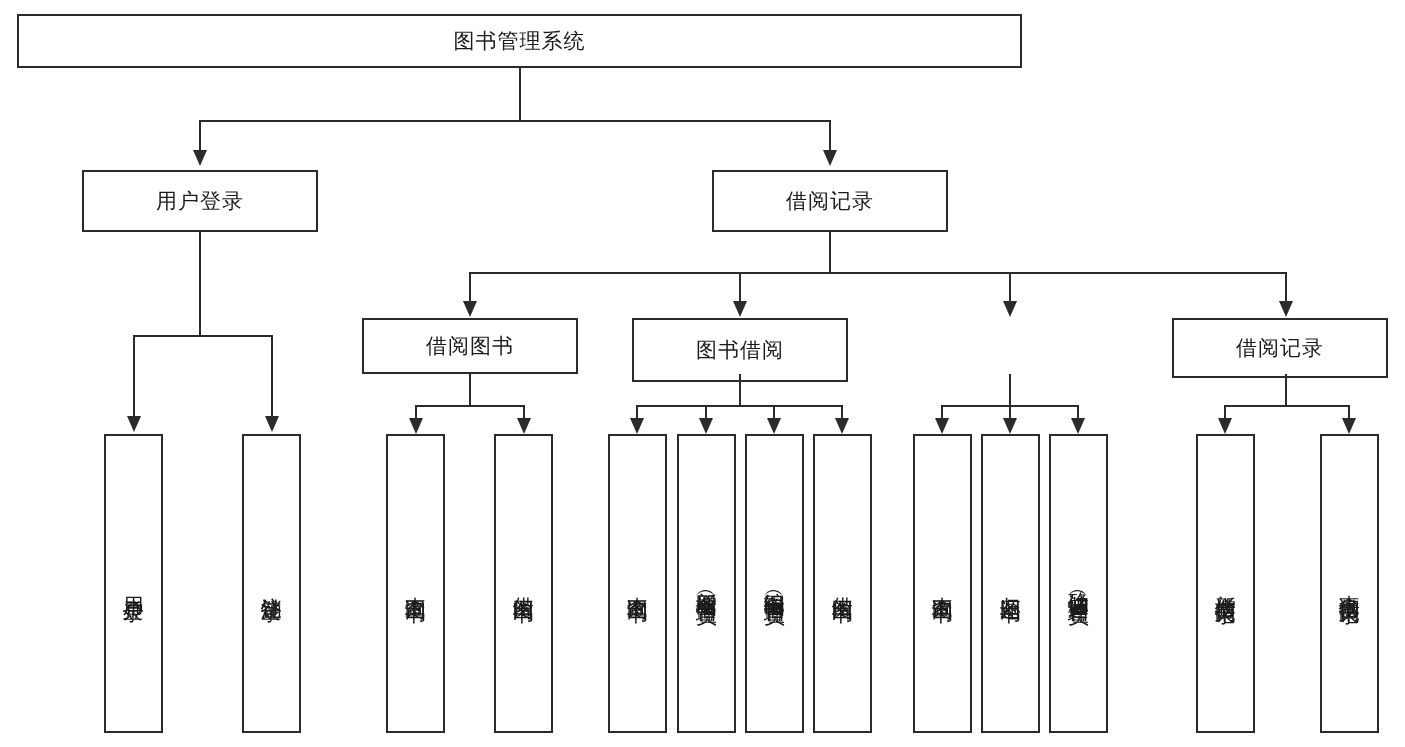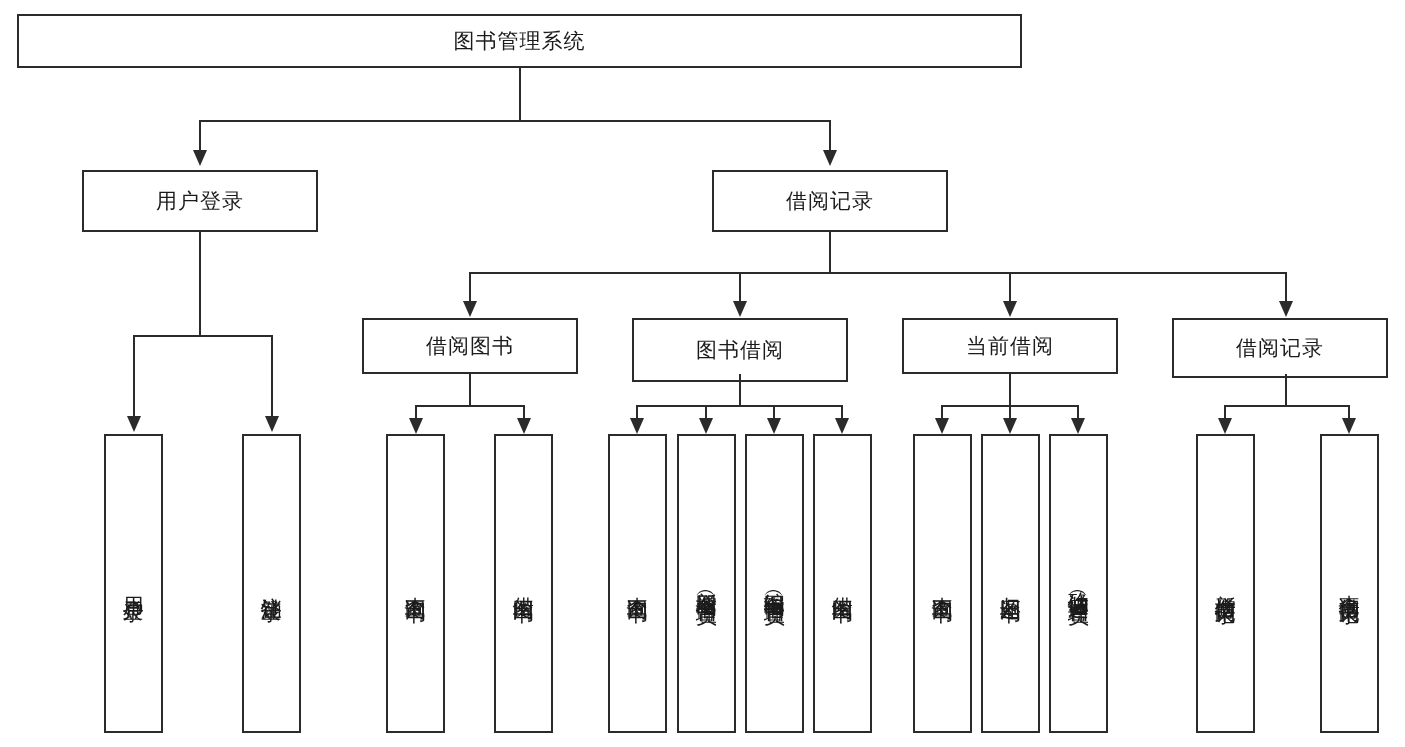--- a/index.html
+++ b/index.html
@@ -56,23 +56,20 @@
   <div class="linev" style="left:1009px;top:272px;height:30px;"></div>
   <div class="arrow" style="left:1003px;top:301px;"></div>
   <div class="linev" style="left:1285px;top:272px;height:30px;"></div>
   <div class="arrow" style="left:1279px;top:301px;"></div>
 
   <div class="node h" style="left:362px;top:318px;width:216px;height:56px;">
     <span>借阅图书</span>
   </div>
   <div class="node h" style="left:632px;top:318px;width:216px;height:64px;">
     <span>图书借阅</span>
-  </div>
-  <div class="node h" style="left:902px;top:318px;width:216px;height:56px;">
-    <span>当前借阅</span>
   </div>
   <div class="node h" style="left:1172px;top:318px;width:216px;height:60px;">
     <span>借阅记录</span>
   </div>
 
   <div class="linev" style="left:469px;top:374px;height:32px;"></div>
   <div class="lineh" style="left:415px;top:405px;width:110px;"></div>
   <div class="linev" style="left:415px;top:405px;height:14px;"></div>
   <div class="arrow" style="left:409px;top:418px;"></div>
   <div class="linev" style="left:523px;top:405px;height:14px;"></div>

